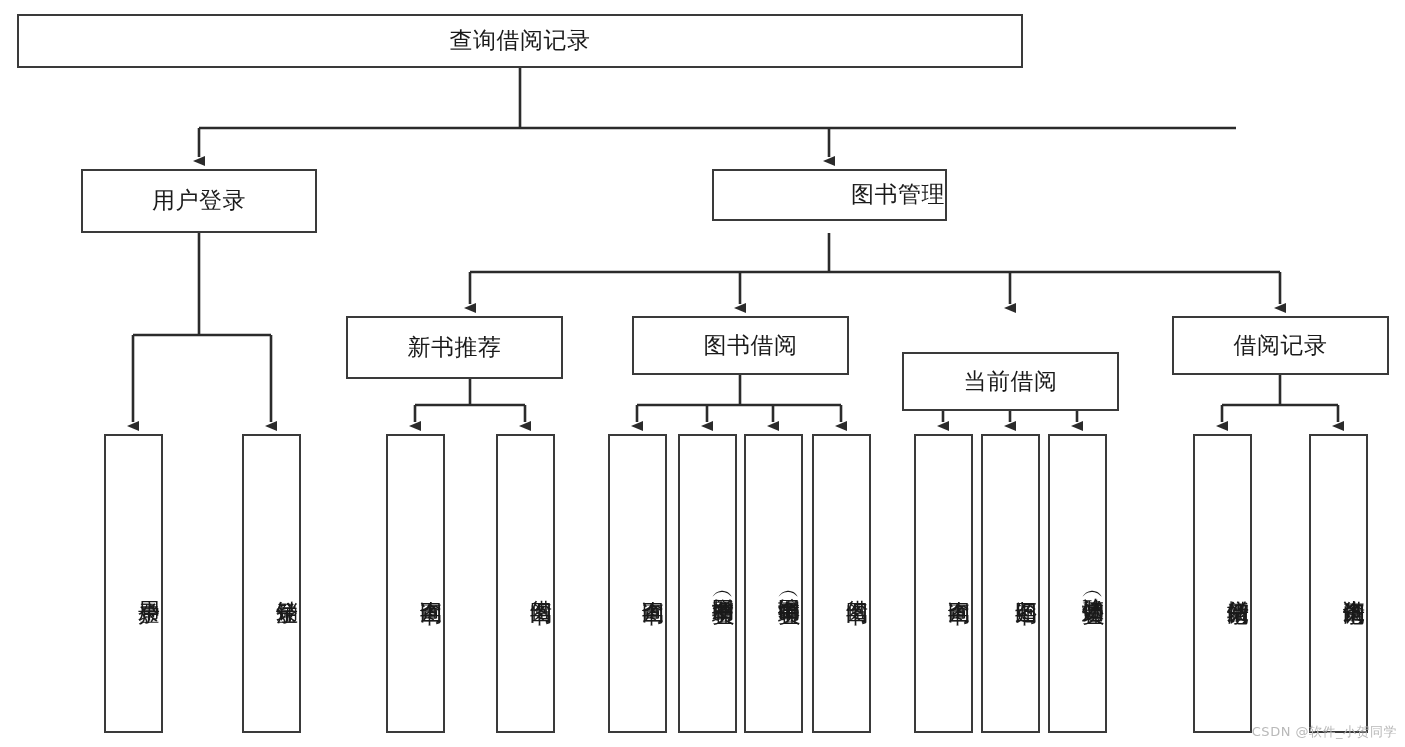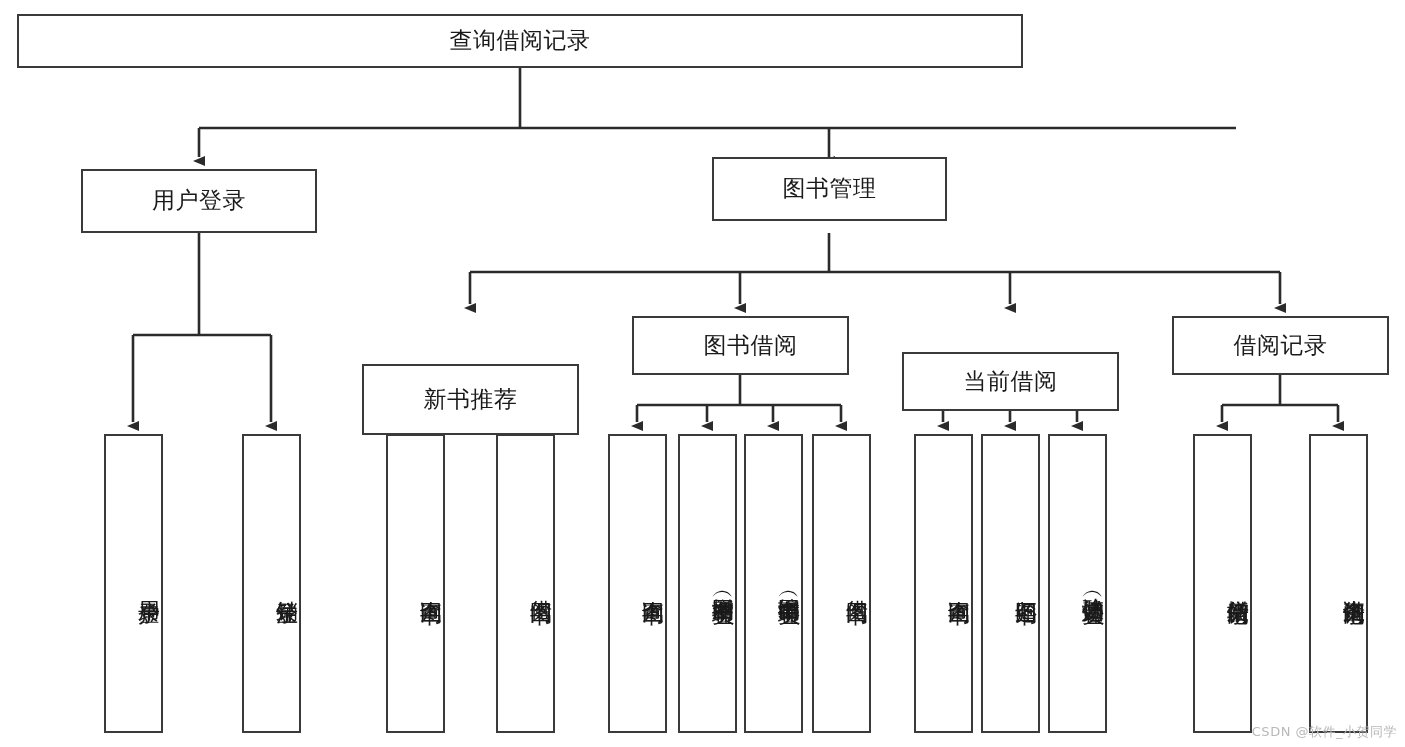--- a/index.html
+++ b/index.html
@@ -124,25 +124,25 @@
     </g>
   </svg>
 
   <div class="node root horiz" style="left:17px; top:14px; width:1006px; height:54px;">
     <span>查询借阅记录</span>
   </div>
 
   <div class="node horiz" style="left:81px; top:169px; width:236px; height:64px;">
     <span>用户登录</span>
   </div>
-  <div class="node horiz" style="left:712px; top:157px; width:235px; height:64px;">
+  <div class="node horiz" style="left:712px; top:169px; width:235px; height:52px;justify-content:flex-end;">
     <span>图书管理</span>
   </div>
 
-  <div class="node horiz" style="left:362px; top:316px; width:217px; height:71px;margin-top:48px;">
+  <div class="node horiz" style="left:346px; top:316px; width:217px; height:63px;">
     <span>新书推荐</span>
   </div>
   <div class="node horiz" style="left:632px; top:316px; width:217px; height:59px;padding-left:20px;">
     <span>图书借阅</span>
   </div>
   <div class="node horiz" style="left:902px; top:316px; width:217px; height:59px;margin-top:36px;">
     <span>当前借阅</span>
   </div>
   <div class="node horiz" style="left:1172px; top:316px; width:217px; height:59px;">
     <span>借阅记录</span>

